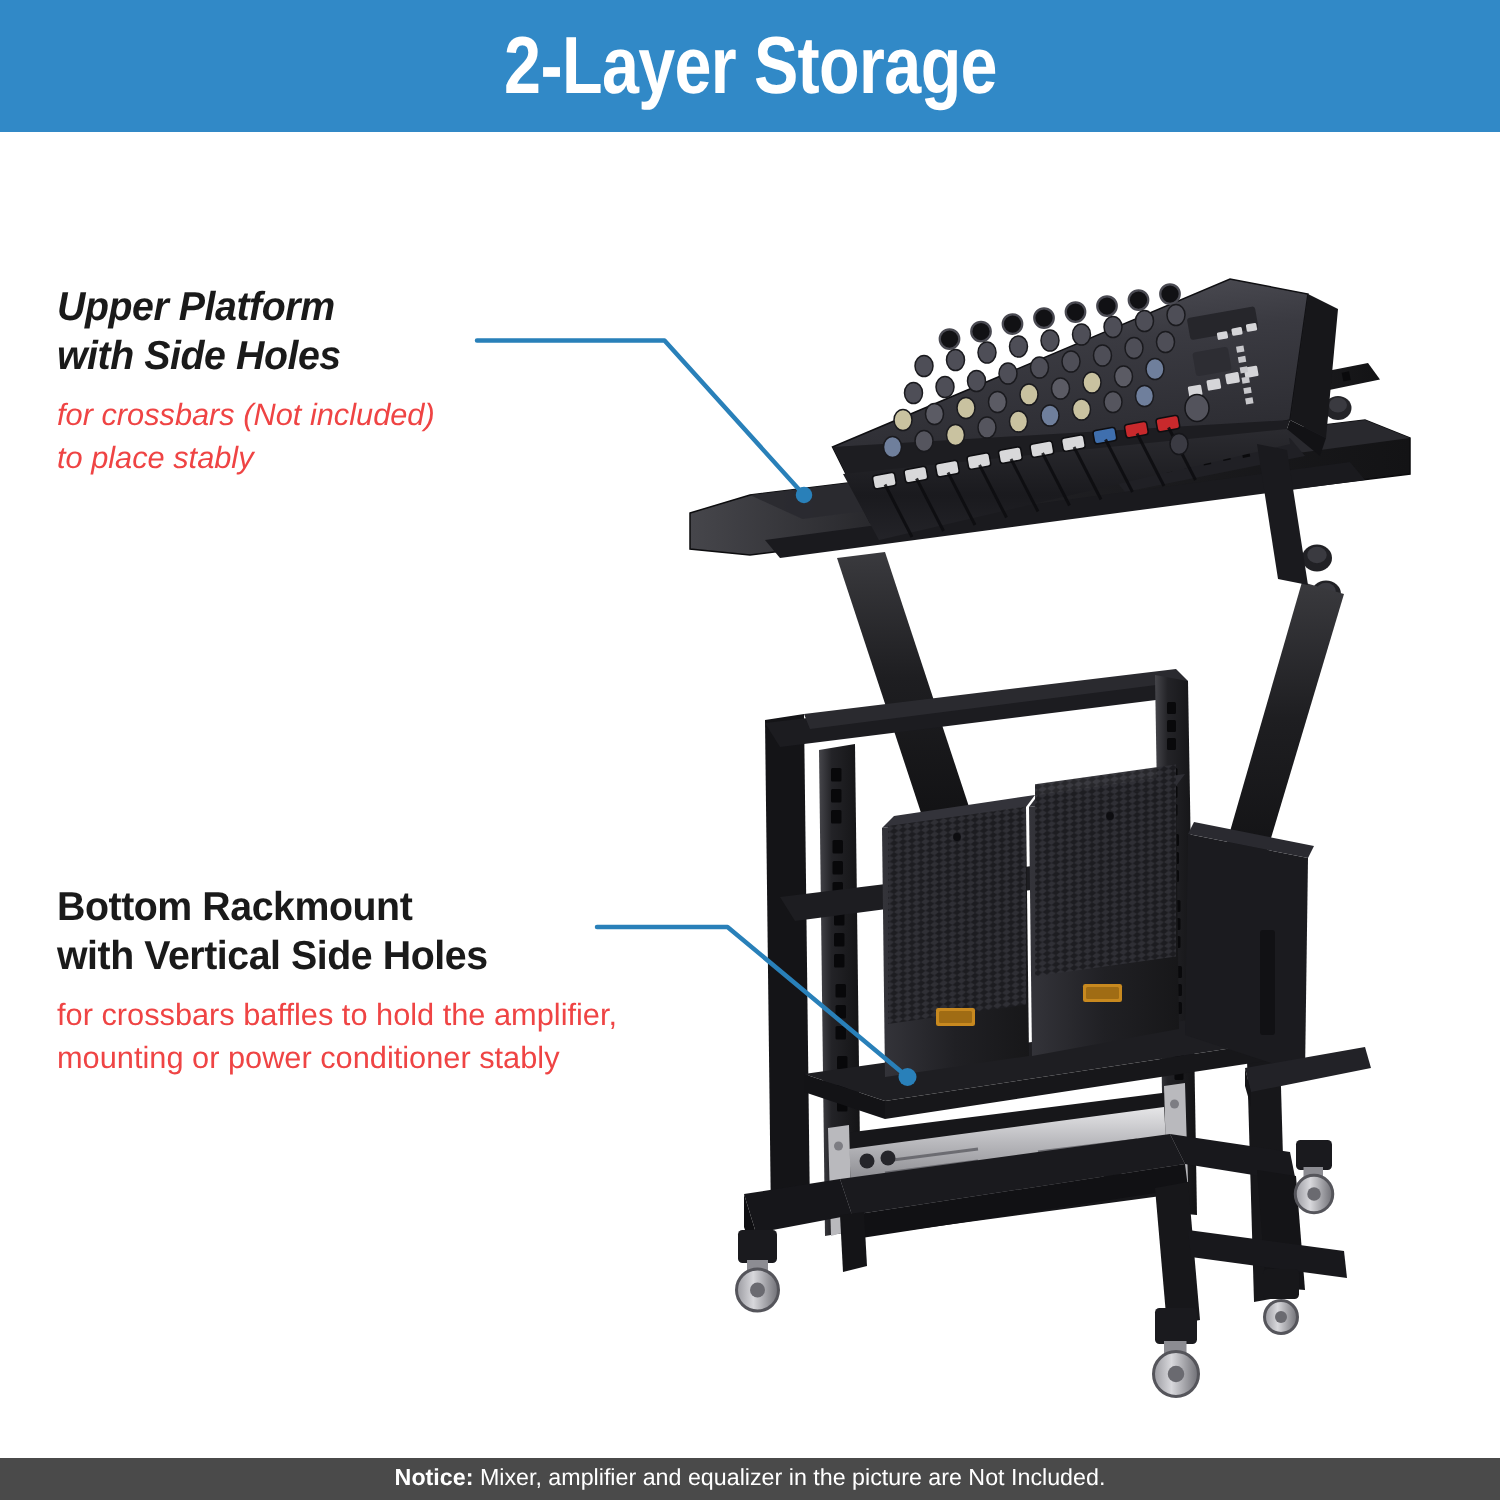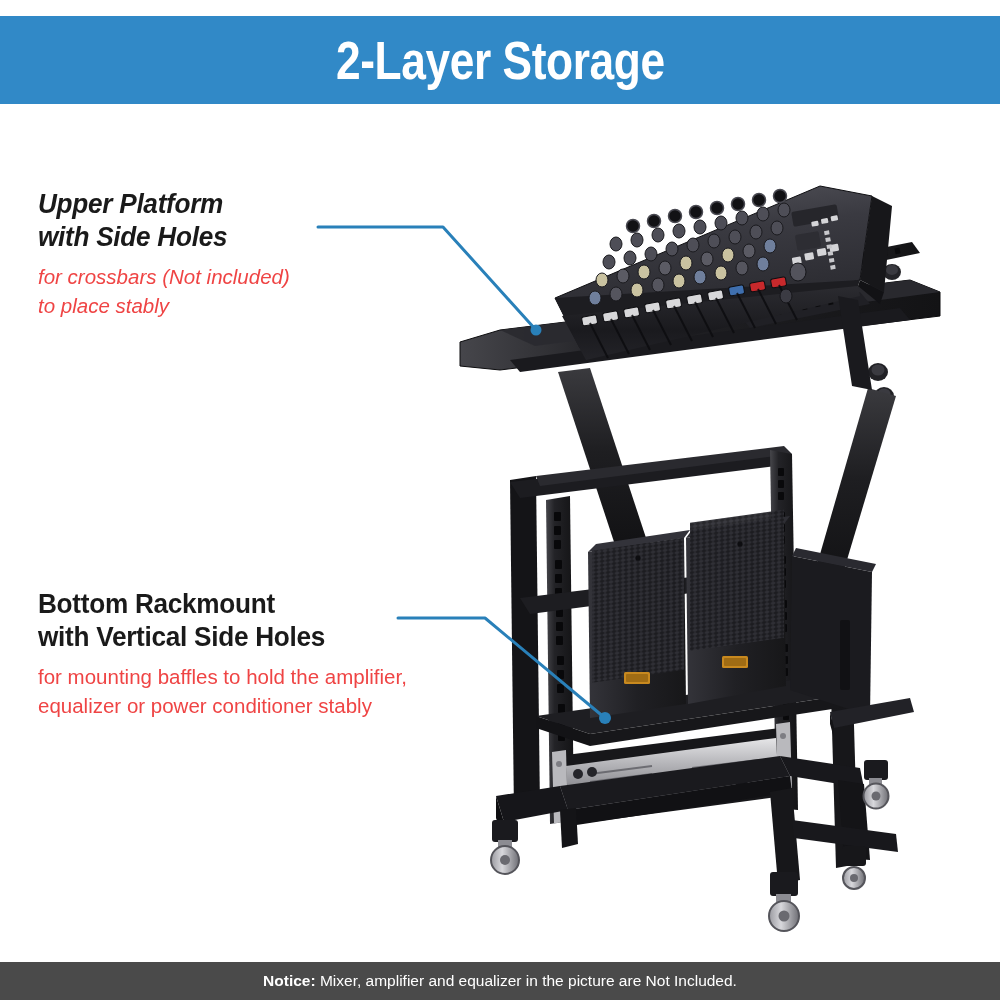--- a/index.html
+++ b/index.html
@@ -6,21 +6,21 @@
   html, body {
     width:1000px; height:1000px;
     background:#ffffff;
     font-family:"Liberation Sans", sans-serif;
     overflow:hidden;
   }
   .page { position:relative; width:1000px; height:1000px; background:#fff; }
 
   
   .banner {
-    position:absolute; left:0; top:16px; width:1000px; height:88px;
+    position:absolute; left:0; top:0; width:1000px; height:88px;
     background:#3189c7;
     display:flex; align-items:center; justify-content:center;
   }
   .banner-title {
     color:#ffffff;
     font-size:54px;
     font-weight:bold;
     letter-spacing:-0.5px;
     transform:scaleX(0.82);
     transform-origin:center;
@@ -52,21 +52,21 @@
   }
 
   
   .photo {
     position:absolute; left:440px; top:120px; width:560px; height:820px;
   }
   .photo svg { display:block; }
 
   
   .footer {
-    position:absolute; left:0; bottom:0; width:1000px; height:38px;
+    position:absolute; left:0; bottom:0; width:1000px; height:28px;
     background:#4a4a4a;
     display:flex; align-items:center; justify-content:center;
   }
   .footer-text {
     color:#ffffff; font-size:15.5px; line-height:1; white-space:nowrap;
   }
   .footer-text b { font-weight:bold; }
 </style>
 </head>
 <body>
@@ -487,22 +487,22 @@
       <div>to place stably</div>
     </div>
   </div>
 
   <div class="callout" id="callout-bottom">
     <div class="callout-head">
       <div>Bottom Rackmount</div>
       <div>with Vertical Side Holes</div>
     </div>
     <div class="callout-body">
-      <div>for mounting baffles to hold the amplifier,</div>
-      <div>equalizer or power conditioner stably</div>
+      <div>for crossbars baffles to hold the amplifier,</div>
+      <div>mounting or power conditioner stably</div>
     </div>
   </div>
 
   <div class="footer">
     <div class="footer-text">
       <b>Notice:</b><span>&nbsp;</span><span>Mixer, amplifier and equalizer in the picture are Not Included.</span>
     </div>
   </div>
 
 </div>

